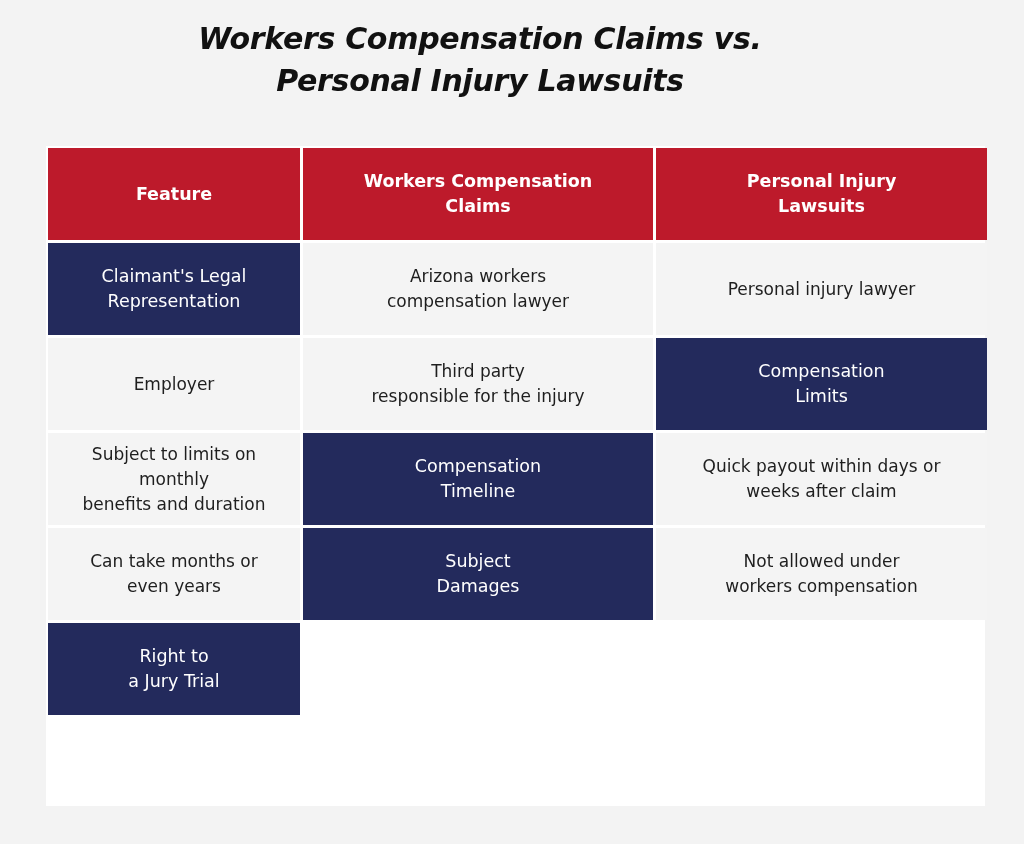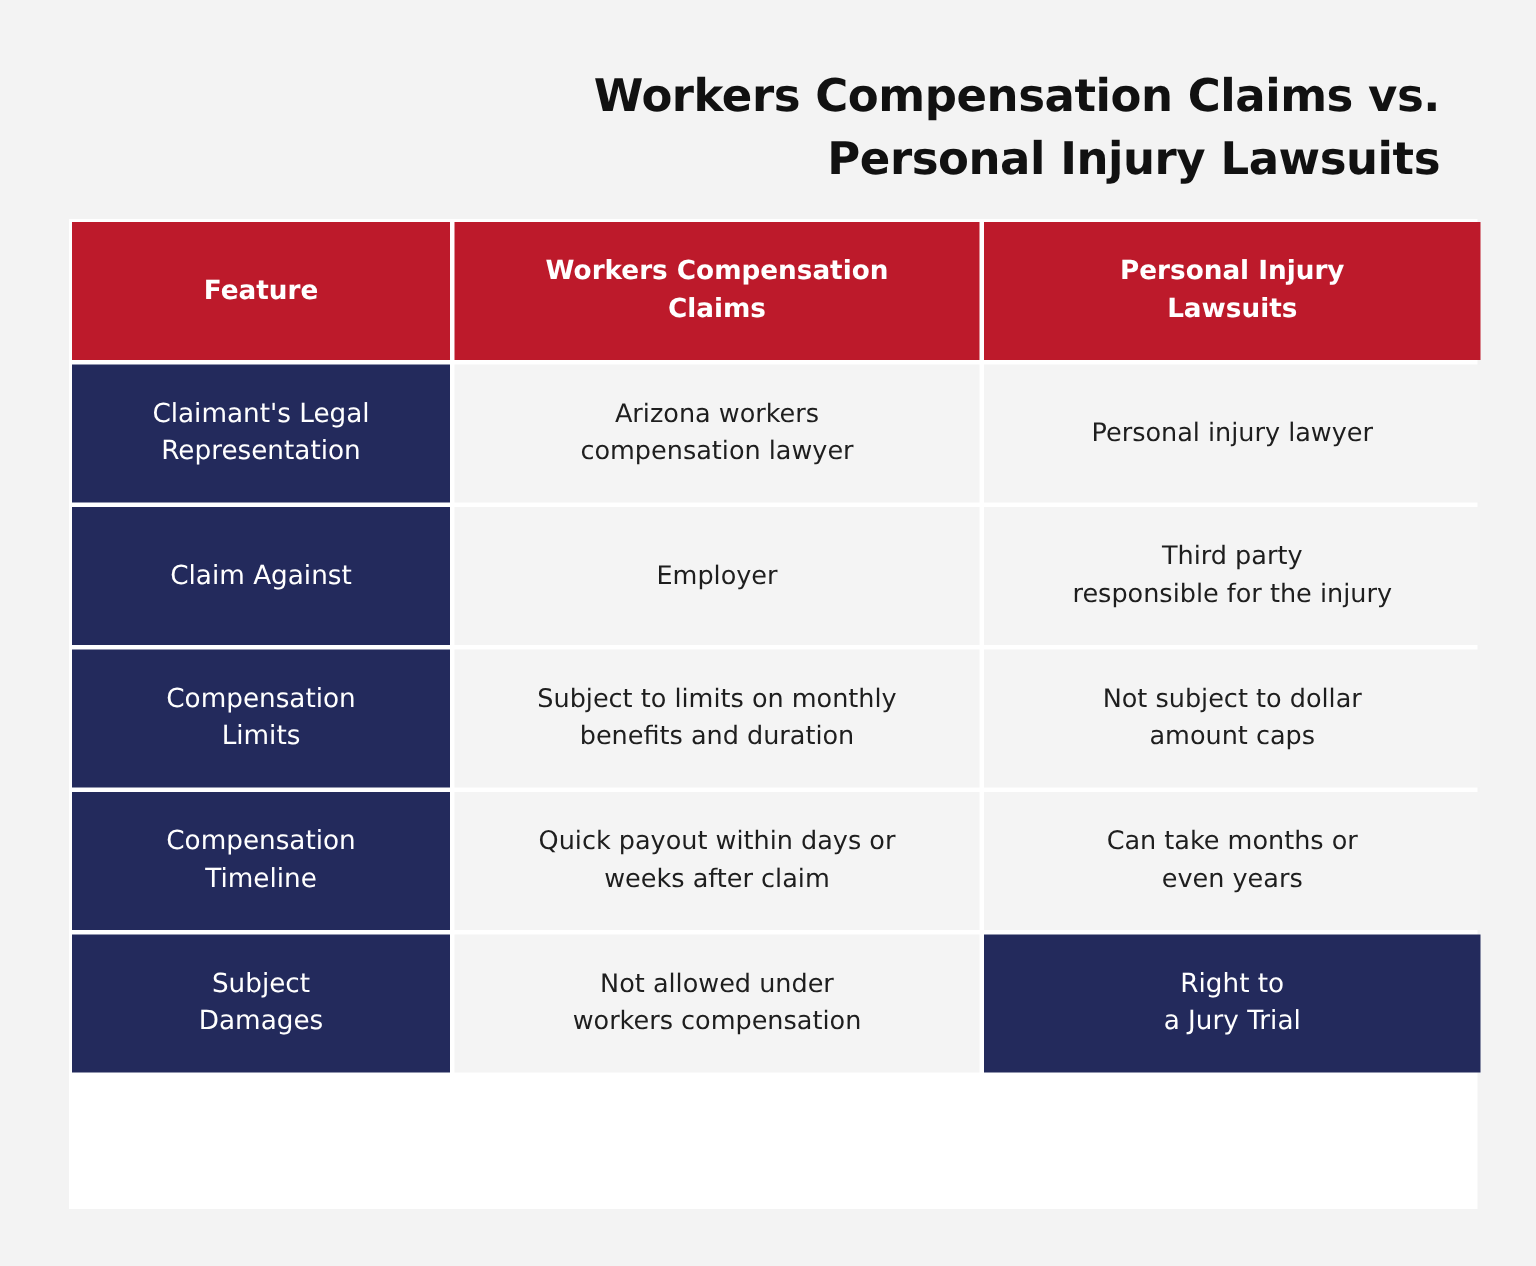--- a/index.html
+++ b/index.html
@@ -10,29 +10,30 @@
       width: 1024px;
       height: 844px;
       background: #f3f3f3;
       font-family: "DejaVu Sans", sans-serif;
       position: relative;
       overflow: hidden;
     }
     .title {
       position: absolute;
       left: 0;
-      top: 44px;
+      top: 18px;
       width: 960px;
-      text-align: right;
+      text-align: center;
       font-family: "DejaVu Sans", sans-serif;
       font-weight: bold;
       font-size: 30px;
       line-height: 42px;
       color: #111111;
       letter-spacing: -0.3px;
+      font-style: italic;
     }
     .table {
       position: absolute;
       left: 46px;
       top: 146px;
       width: 939px;
       height: 660px;
       background: #ffffff;
       display: grid;
       grid-template-columns: 252px 350px 331px;
@@ -86,31 +87,28 @@
 Claims</div>
   <div class="cell head">Personal Injury
 Lawsuits</div>
 
   <div class="cell feature">Claimant's Legal
 Representation</div>
   <div class="cell value">Arizona workers
 compensation lawyer</div>
   <div class="cell value">Personal injury lawyer</div>
 
-  <div class="cell feature">Claim Against</div>
   <div class="cell value">Employer</div>
   <div class="cell value">Third party
 responsible for the injury</div>
 
   <div class="cell feature">Compensation
 Limits</div>
   <div class="cell value">Subject to limits on monthly
 benefits and duration</div>
-  <div class="cell value">Not subject to dollar
-amount caps</div>
 
   <div class="cell feature">Compensation
 Timeline</div>
   <div class="cell value">Quick payout within days or
 weeks after claim</div>
   <div class="cell value">Can take months or
 even years</div>
 
   <div class="cell feature">Subject
 Damages</div>

